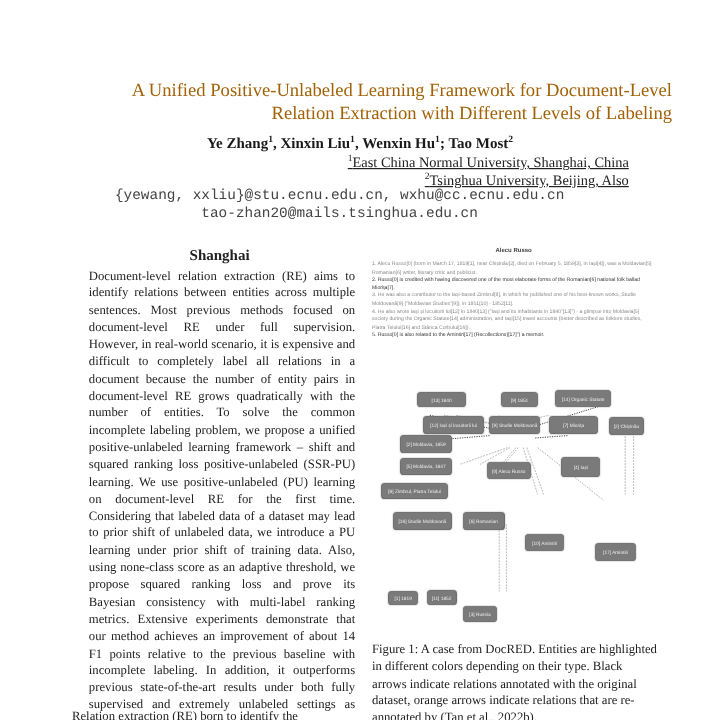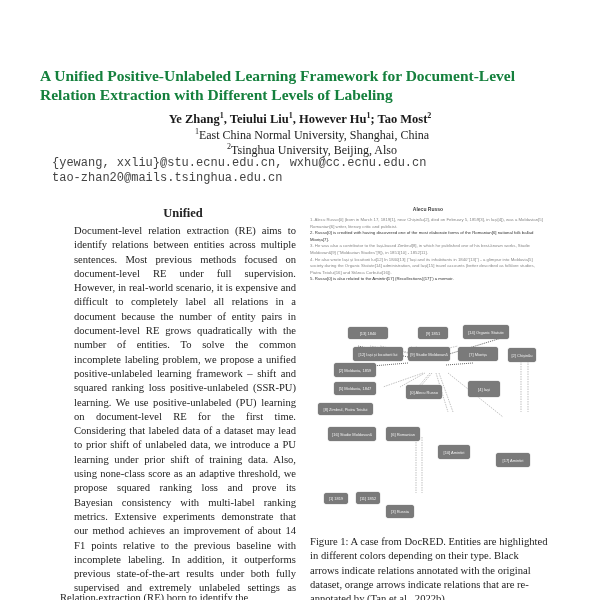--- a/index.html
+++ b/index.html
@@ -1,20 +1,20 @@
 <!DOCTYPE html>
 <html><head>
 <meta charset="utf-8">
 <style>
   html, body { margin:0; padding:0; background:#fff; }
   body { width:600px; height:600px; position:relative; overflow:hidden; font-family:"Liberation Serif", serif; color:#222; }
-  .title { position:absolute; left:40px; top:66px; width:520px; text-align:left; font-weight:bold; font-size:15.5px; line-height:19px; color:#15803d; }
+  .title { position:absolute; left:40px; top:66px; width:520px; text-align:right; font-weight:normal; font-size:15.5px; line-height:19px; color:#a16207; }
   .authors { position:absolute; left:60px; top:111px; width:480px; text-align:center; font-weight:bold; font-size:12.5px; color:#1a1a1a; }
-  .aff { position:absolute; left:72px; width:480px; text-align:center; font-size:12px; color:#222; }
-  .mono { position:absolute; left:52px; width:520px; font-family:"Liberation Mono", monospace; font-size:12px; color:#444; }
+  .aff { position:absolute; left:44px; width:480px; text-align:right; font-size:12px; color:#222;text-decoration:underline; }
+  .mono { position:absolute; left:23px; width:520px; text-align:center; font-family:"Liberation Mono", monospace; font-size:12px; color:#444; }
   sup { font-size:8px; }
   .abs-head { position:absolute; left:70px; top:206px; width:226px; text-align:center; font-weight:bold; font-size:12.5px; }
   .abs-body { position:absolute; left:74px; top:224px; width:222px; font-size:10.6px; line-height:14.3px; text-align:justify; color:#222; hyphens:auto; }
   .intro { position:absolute; left:60px; top:578px; font-weight:bold; font-size:10px;margin-top:36px; }
   .intro .num { display:inline-block; width:22px; }
   .intro-body { position:absolute; left:60px; top:592px; width:240px; font-size:10.6px; color:#222; overflow:hidden; height:8px; }
   .fig { position:absolute; left:308px; top:205px; width:240px; height:320px; }
   .fig-title { position:absolute; left:0; top:1px; width:240px; text-align:center; font-family:"Liberation Sans", sans-serif; font-size:5px; color:#444; font-weight:bold; }
   .fig-text { position:absolute; left:2px; top:12px; width:236px; font-family:"Liberation Sans", sans-serif; font-size:4.3px; line-height:6.6px; color:#888; }
   .fig-text .d { color:#333; }
@@ -25,35 +25,35 @@
 </head>
 <body>
 
 <div class="title">
   <div>A Unified Positive-Unlabeled Learning Framework for Document-Level</div>
   <div>Relation Extraction with Different Levels of Labeling</div>
 </div>
 
 <div class="authors">
   <span>Ye Zhang</span><sup>1</sup>,
-  <span>Teiului Liu</span><sup>1</sup>,
-  <span>However Hu</span><sup>1</sup>;
+  <span>Xinxin Liu</span><sup>1</sup>,
+  <span>Wenxin Hu</span><sup>1</sup>;
   <span>Tao Most</span><sup>2</sup>
 </div>
 
 <div class="aff" style="top:127px">
   <sup>1</sup><span>East China Normal University, Shanghai, China</span>
 </div>
 <div class="aff" style="top:142px">
   <sup>2</sup><span>Tsinghua University, Beijing, Also</span>
 </div>
 <div class="mono" style="top:156px">{yewang, xxliu}@stu.ecnu.edu.cn, wxhu@cc.ecnu.edu.cn</div>
 <div class="mono" style="top:171px">tao-zhan20@mails.tsinghua.edu.cn</div>
 
-<div class="abs-head">Unified</div>
+<div class="abs-head">Shanghai</div>
 <div class="abs-body"><span>Document-level relation extraction (RE) aims to identify relations between entities across multiple sentences. Most previous methods focused on document-level RE under full supervision. However, in real-world scenario, it is expensive and difficult to completely label all relations in a document because the number of entity pairs in document-level RE grows quadratically with the number of entities. To solve the common incomplete labeling problem, we propose a unified positive-unlabeled learning framework – shift and squared ranking loss positive-unlabeled (SSR-PU) learning. We use positive-unlabeled (PU) learning on document-level RE for the first time. Considering that labeled data of a dataset may lead to prior shift of unlabeled data, we introduce a PU learning under prior shift of training data. Also, using none-class score as an adaptive threshold, we propose squared ranking loss and prove its Bayesian consistency with multi-label ranking metrics. Extensive experiments demonstrate that our method achieves an improvement of about 14 F1 points relative to the previous baseline with incomplete labeling. In addition, it outperforms previous state-of-the-art results under both fully supervised and extremely unlabeled settings as well.</span><sup>1</sup></div>
 
 <div class="intro">
   <span class="num">1</span><span>Introduction</span>
 </div>
 <div class="intro-body">Relation extraction (RE) born to identify the</div>
 
 <div class="fig">
   <div class="fig-title">Alecu Russo</div>
   <div class="fig-text">

